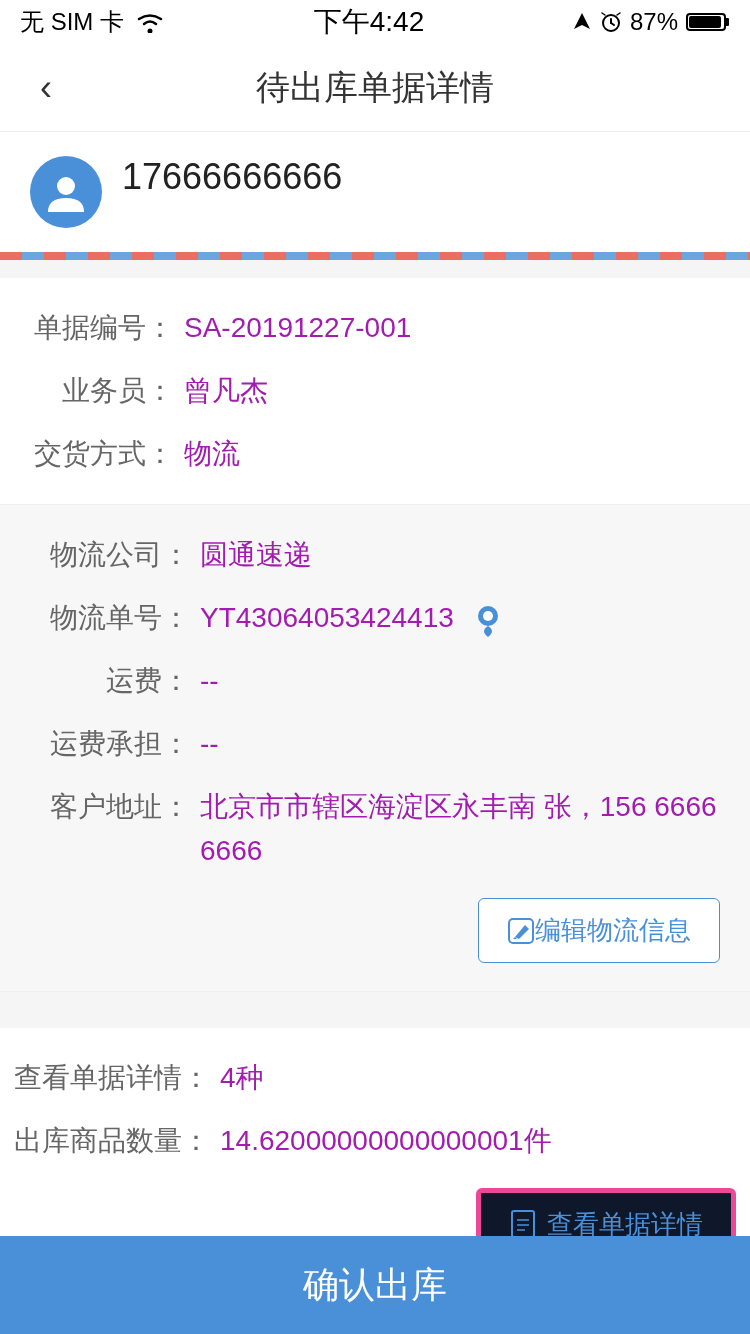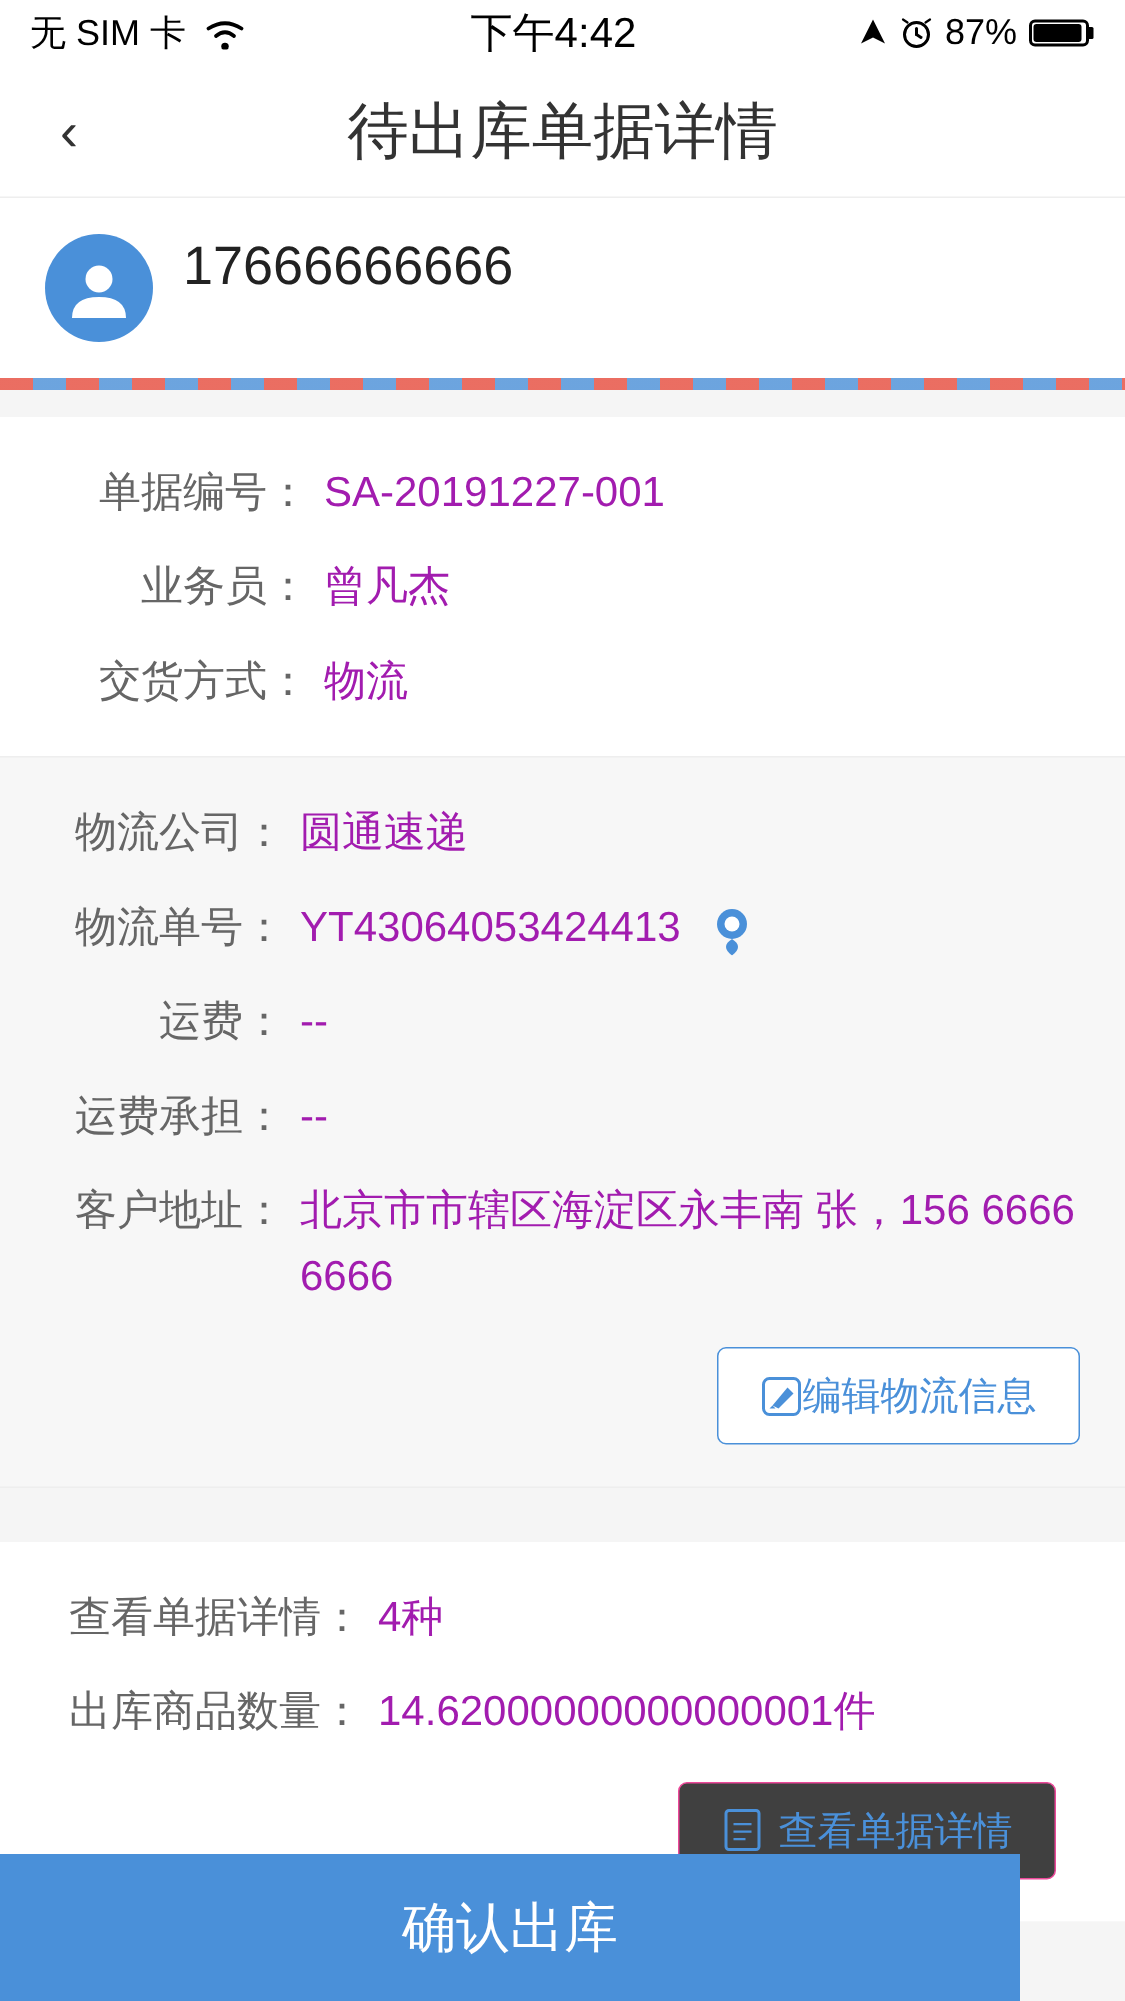--- a/index.html
+++ b/index.html
@@ -41,21 +41,21 @@
     .nav-back {
       font-size: 36px;
       color: #333;
       cursor: pointer;
       padding: 10px;
     }
     .nav-title {
       position: absolute;
       left: 50%;
       transform: translateX(-50%);
-      font-size: 41px;
+      font-size: 34px;
       font-weight: 500;
       color: #333;
     }
 
     
     .customer-header {
       background: #fff;
       padding: 24px 30px;
       display: flex;
       align-items: flex-start;
@@ -78,21 +78,21 @@
     .customer-phone {
       font-size: 36px;
       font-weight: 500;
       color: #222;
     }
 
     
     .section {
       background: #fff;
       margin-top: 18px;
-      padding: 28px 46px;
+      padding: 28px 14px;
     }
 
     .info-row {
       display: flex;
       align-items: flex-start;
       margin-bottom: 18px;
       font-size: 28px;
       line-height: 1.6;
     }
     .info-row:last-child { margin-bottom: 0; align-items: center; }
@@ -133,38 +133,38 @@
       color: #4a90d9;
       font-size: 26px;
       display: flex;
       align-items: center;
       background: #fff;
       cursor: pointer;
     }
 
     
     .view-btn {
-      border: 1px solid #ec4899;
+      border: 5px solid #ec4899;
       border-radius: 6px;
       padding: 14px 28px;
       color: #4a90d9;
       font-size: 26px;
       display: flex;
       align-items: center;
       gap: 10px;
-      background: #404040;
+      background: #0f172a;
       cursor: pointer;
     }
 
     
     .confirm-bar {
       position: fixed;
       bottom: 0;
       left: 0;
-      width: 680px;
+      width: 750px;
       height: 98px;
       background: #4a90d9;
       display: flex;
       align-items: center;
       justify-content: center;
       cursor: pointer;
     }
     .confirm-text {
       color: #fff;
       font-size: 36px;

